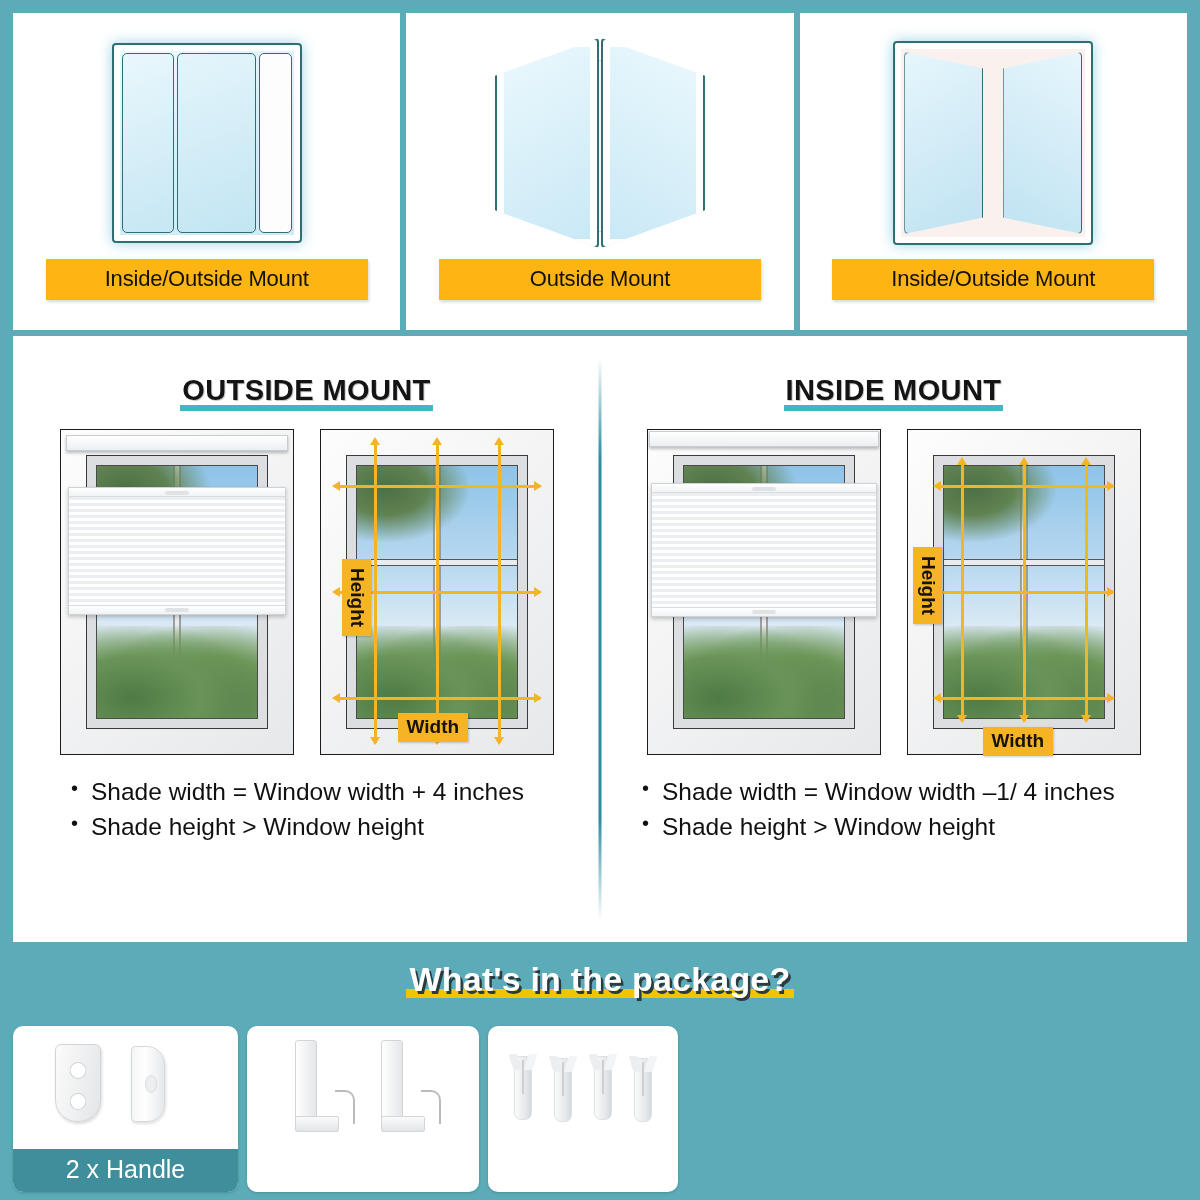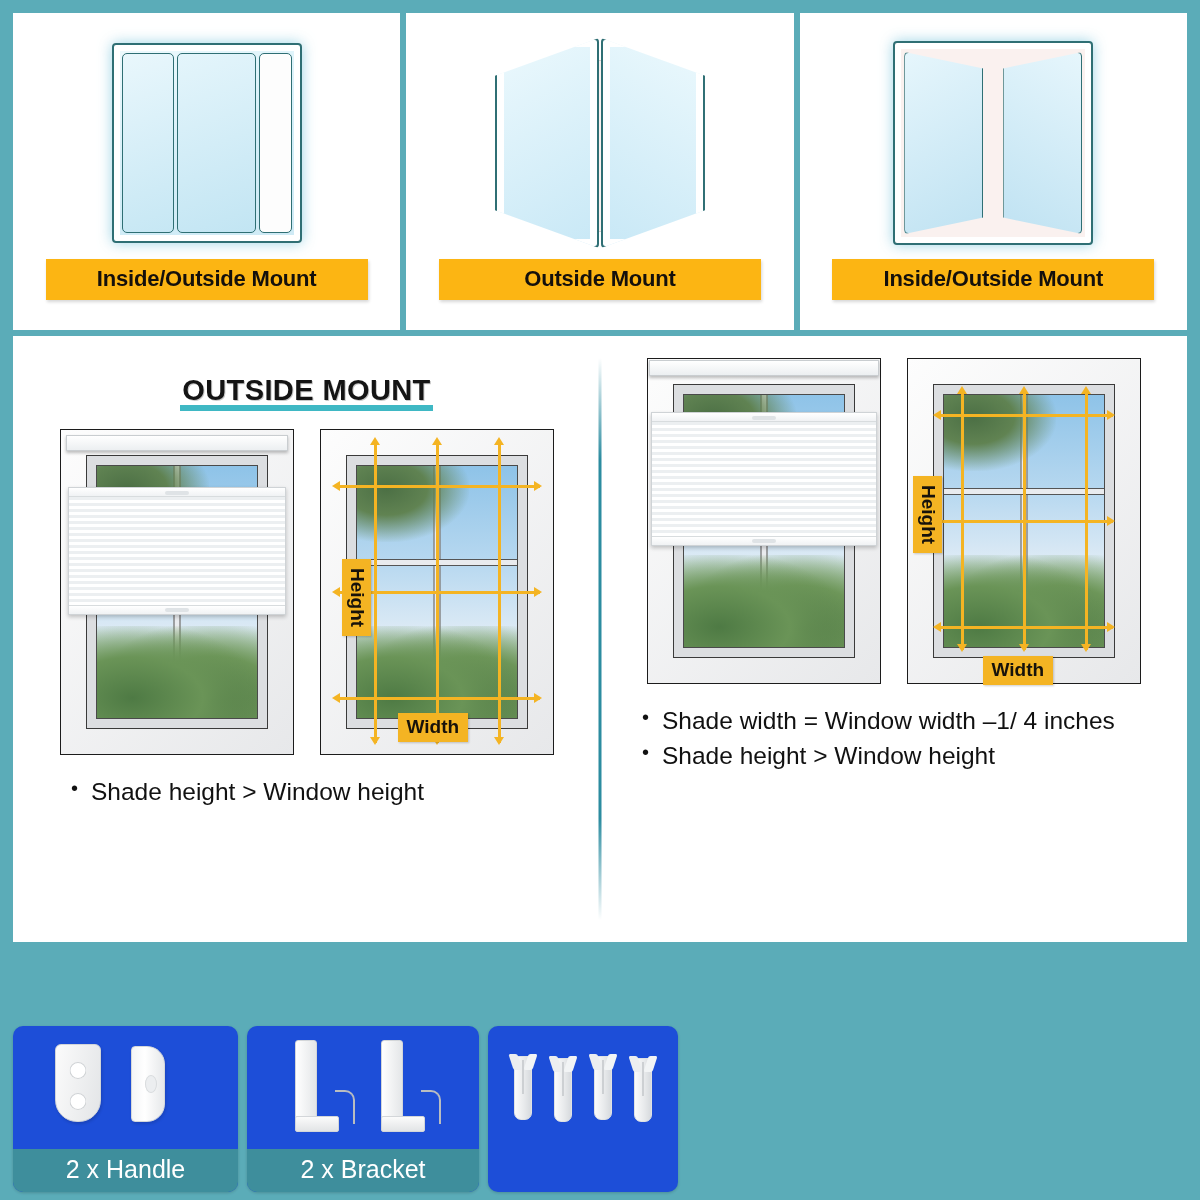--- a/index.html
+++ b/index.html
@@ -27,21 +27,21 @@
     flex: 1 1 0;
     display: flex; flex-direction: column;
     align-items: center; justify-content: flex-start;
     padding-top: 14px;
     overflow: hidden;
   }
   .topcard .art { height: 232px; display: flex; align-items: center; justify-content: center; width:100%; }
   .badge {
     background: #FCB513;
     color: #14100c;
-    font-weight: bold;
+    font-weight: normal;
     font-size: 22px;
     letter-spacing: -0.2px;
     padding: 7px 18px 8px 18px;
     white-space: nowrap;
     box-shadow: 1px 2px 3px rgba(0,0,0,.16);
   }
   .badge.wide { min-width: 322px; text-align: center; }
 
   
   .lineart { position: relative; }
@@ -186,21 +186,21 @@
     position:absolute; left:-4px; right:-4px; bottom: 1px; height: 9px; background:#F2C300; z-index:1;
   }
   .pkg-title .txt { position:relative; z-index:2; }
 
   .pkg-grid {
     position: absolute; left: 13px; top: 78px; width: 1174px; height: 166px;
     display: flex; gap: 9px;
   }
   .pkg-card {
     position: relative;
-    background:#1d4ed8;
+    background:#ffffff;
     border-radius: 10px;
     overflow: hidden;
     display:flex; flex-direction:column;
     box-shadow: 0 1px 3px rgba(0,0,0,.18);
   }
   .pkg-card .art { flex:1; position:relative; }
   .pkg-card .cap {
     background:#3E8E9C; color:#ffffff; text-align:center;
     font-size: 25px; padding: 6px 4px 8px 4px;
     white-space:nowrap; overflow:hidden;
@@ -381,25 +381,29 @@
           <div class="meas-line-h" style="top:268px;left:18px;width:202px;"></div>
           <div class="arrow left" style="top:264px;left:12px;"></div>
           <div class="arrow right" style="top:264px;left:214px;"></div>
 
           <div class="dim-label vert" style="left:22px;top:130px;">Height</div>
           <div class="dim-label" style="left:78px;top:284px;">Width</div>
         </div>
       </div>
 
       <ul class="bullets">
+        <li>Shade width = Window width + 4 inches</li>
         <li>Shade height &gt; Window height</li>
       </ul>
     </div>
 
     <div class="mid-col right">
+      <div class="mount-title">
+        <span class="ul"></span><span class="txt">INSIDE MOUNT</span>
+      </div>
 
       <div class="figs">
 
         <div class="win">
           <div class="win-outer"></div>
           <div class="win-inner">
             <div class="glass">
               <div class="mull-v"></div>
                 <div class="mull-h"></div>
               <div class="tree-tl"></div>
@@ -451,20 +455,25 @@
       </div>
 
       <ul class="bullets">
         <li>Shade width = Window width –1/ 4 inches</li>
         <li>Shade height &gt; Window height</li>
       </ul>
     </div>
   </div>
 
   <div class="pkg">
+    <div class="pkg-title-wrap">
+      <div class="pkg-title">
+        <span class="ul"></span><span class="txt">What's in the package?</span>
+      </div>
+    </div>
 
     <div class="pkg-grid">
 
       <div class="pkg-card" style="flex:0 0 225px;">
         <div class="art">
           <div class="part handle-plate" style="left:42px;top:18px;"></div>
           <div class="part handle-cap" style="left:118px;top:20px;"></div>
         </div>
         <div class="cap">2 x Handle</div>
       </div>
@@ -475,21 +484,20 @@
             <div class="b-back"></div>
               <div class="b-foot"></div>
               <div class="b-hook"></div>
           </div>
           <div class="part bracket" style="left:134px;top:14px;">
             <div class="b-back"></div>
               <div class="b-foot"></div>
               <div class="b-hook"></div>
           </div>
         </div>
-        <div class="cap">2 x Bracket</div>
       </div>
 
 
       <div class="pkg-card" style="flex:0 0 190px;">
         <div class="art">
           <div class="part anchor" style="left:26px;top:24px;">
               <div class="body"></div>
               <div class="split"></div>
               <div class="wing-l"></div>
               <div class="wing-r"></div>

